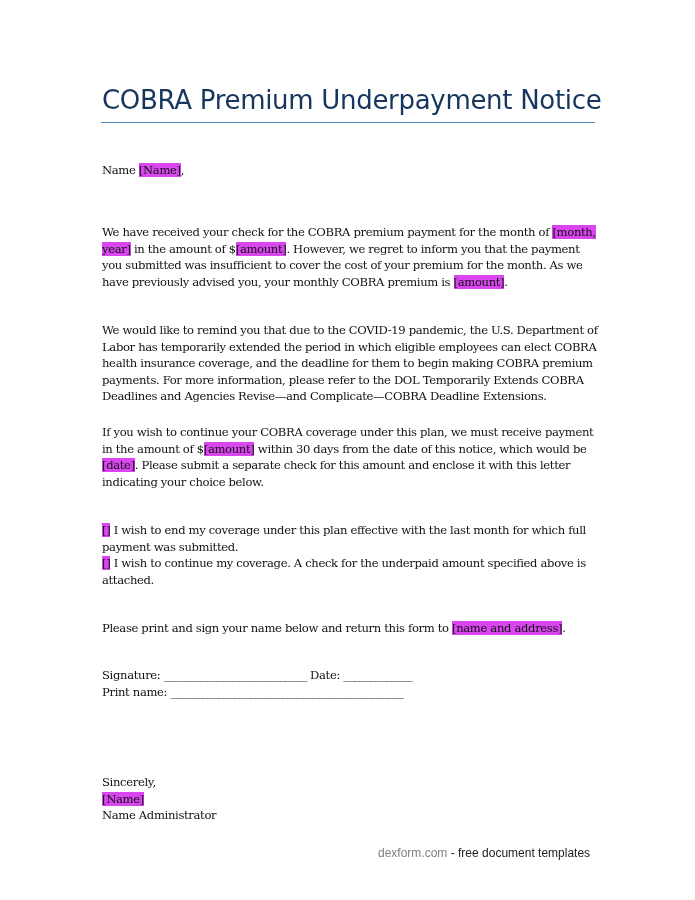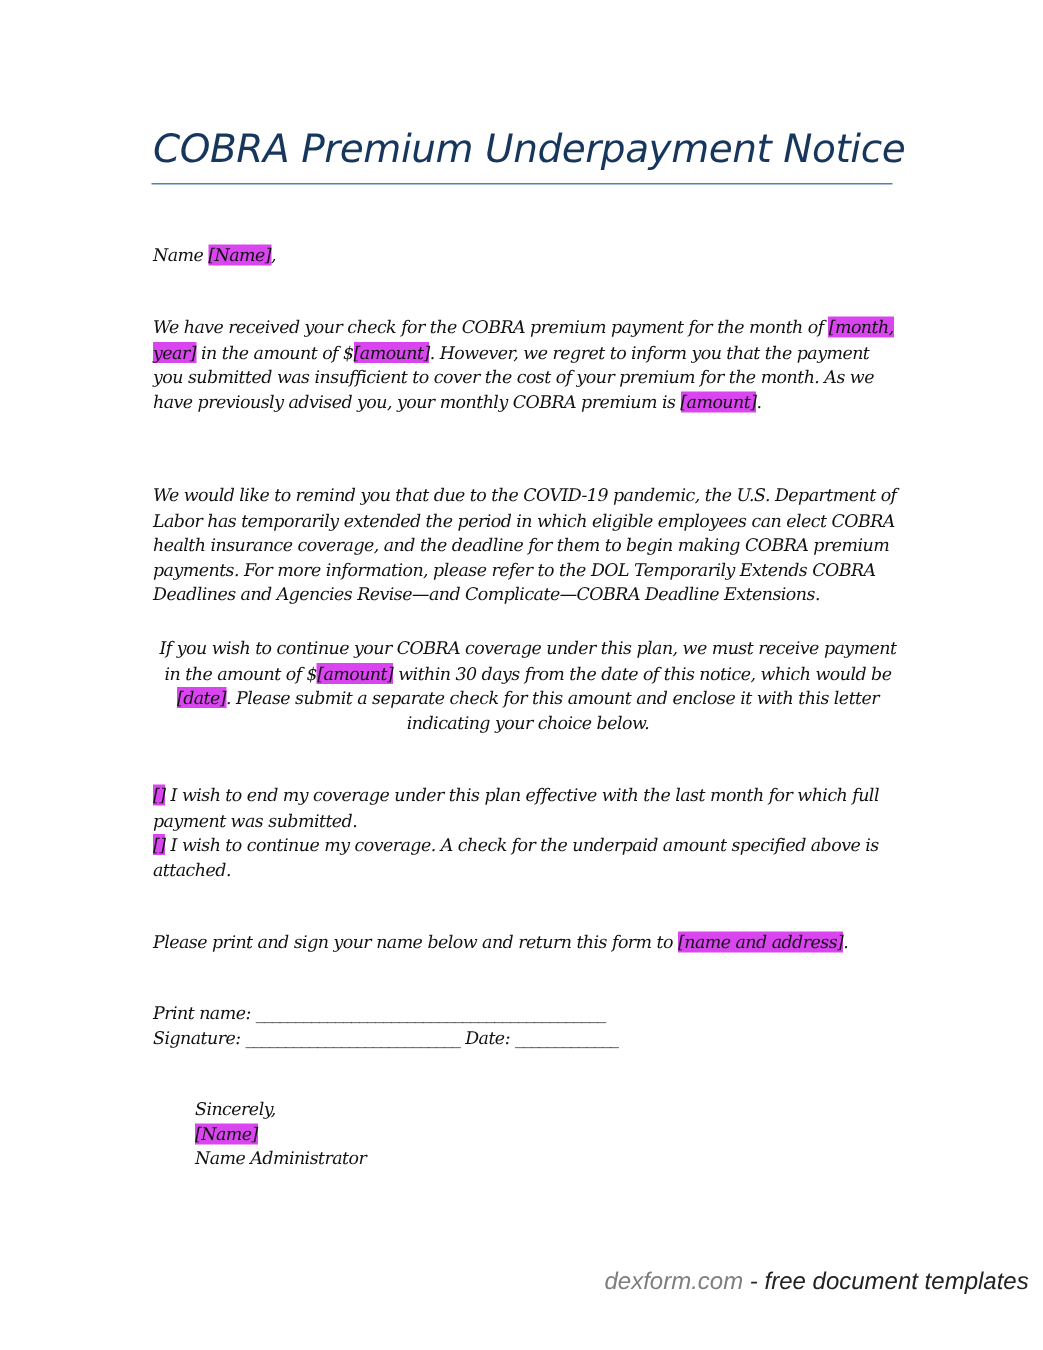--- a/index.html
+++ b/index.html
@@ -1,75 +1,75 @@
 <!DOCTYPE html>
 <html><head>
 <meta charset="utf-8">
 <style>
   html, body { margin: 0; padding: 0; background: #ffffff; }
   body { width: 695px; height: 900px; position: relative; overflow: hidden; }
-  .page { position: absolute; left: 0; top: 0; width: 695px; height: 900px; background: #fff; font-style: italic; }
+  .page { position: absolute; left: 0; top: 0; width: 695px; height: 900px; background: #fff; }
   .title {
     position: absolute; left: 102px; top: 82px;
     font-family: "DejaVu Sans", sans-serif; font-size: 26px; color: #17365d;
     letter-spacing: -0.3px; white-space: nowrap; line-height: 36px;
   }
   .rule { position: absolute; left: 101px; top: 122px; width: 494px; height: 1px; background: #4f81bd; }
   .body {
     position: absolute; left: 102px; width: 500px;
     font-family: "DejaVu Serif", serif; font-size: 11.6px; color: #111;
     line-height: 16.5px; letter-spacing: -0.35px;
   }
   .body p { margin: 0; }
   .hl { background: #d946ef; }
   .footer {
-    position: absolute; left: 403px; top: 846px;
-    font-family: "Liberation Sans", sans-serif; font-size: 16px; color: #222; white-space: nowrap;
+    position: absolute; left: 378px; top: 846px;
+    font-family: "Liberation Sans", sans-serif; font-size: 12px; color: #222; white-space: nowrap;
   }
   .footer .brand { color: #7f7f7f; }
   .line-blank { letter-spacing: -0.5px; }
 </style>
 </head>
 <body>
 
 <div class="page">
   <div class="title">COBRA Premium Underpayment Notice</div>
   <div class="rule"></div>
 
   <div class="body" style="top:162px;">
     <p><span>Name </span><span class="hl">[Name]</span><span>,</span></p>
   </div>
 
-  <div class="body" style="top:210px;">
+  <div class="body" style="top:224px;">
     <p><span>We have received your check for the COBRA premium payment for the month of </span><span class="hl">[month, year]</span><span> in the amount of $</span><span class="hl">[amount]</span><span>. However, we regret to inform you that the payment you submitted was insufficient to cover the cost of your premium for the month. As we have previously advised you, your monthly COBRA premium is </span><span class="hl">[amount]</span><span>.</span></p>
   </div>
 
   <div class="body" style="top:322px;">
     <p>We would like to remind you that due to the COVID-19 pandemic, the U.S. Department of Labor has temporarily extended the period in which eligible employees can elect COBRA health insurance coverage, and the deadline for them to begin making COBRA premium payments. For more information, please refer to the DOL Temporarily Extends COBRA Deadlines and Agencies Revise—and Complicate—COBRA Deadline Extensions.</p>
   </div>
 
-  <div class="body" style="top:424px;text-align:center;">
+  <div class="body" style="top:424px;">
     <p><span>If you wish to continue your COBRA coverage under this plan, we must receive payment in the amount of $</span><span class="hl">[amount]</span><span> within 30 days from the date of this notice, which would be </span><span class="hl">[date]</span><span>. Please submit a separate check for this amount and enclose it with this letter indicating your choice below.</span></p>
   </div>
 
   <div class="body" style="top:522px;">
     <p><span class="hl">[]</span><span> I wish to end my coverage under this plan effective with the last month for which full payment was submitted.</span></p>
     <p><span class="hl">[]</span><span> I wish to continue my coverage. A check for the underpaid amount specified above is attached.</span></p>
   </div>
 
   <div class="body" style="top:620px;">
     <p><span>Please print and sign your name below and return this form to </span><span class="hl">[name and address]</span><span>.</span></p>
   </div>
 
   <div class="body" style="top:667px;">
+    <p><span>Signature:</span> <span class="line-blank">___________________________</span> <span>Date:</span> <span class="line-blank">_____________</span></p>
     <p><span>Print name:</span> <span class="line-blank">____________________________________________</span></p>
-    <p><span>Signature:</span> <span class="line-blank">___________________________</span> <span>Date:</span> <span class="line-blank">_____________</span></p>
   </div>
 
-  <div class="body" style="top:731px;margin-left:28px;">
+  <div class="body" style="top:774px;">
     <p>Sincerely,</p>
     <p><span class="hl">[Name]</span></p>
     <p>Name Administrator</p>
   </div>
 
   <div class="footer">
     <span class="brand">dexform.com</span><span> - free document templates</span>
   </div>
 </div>
 

